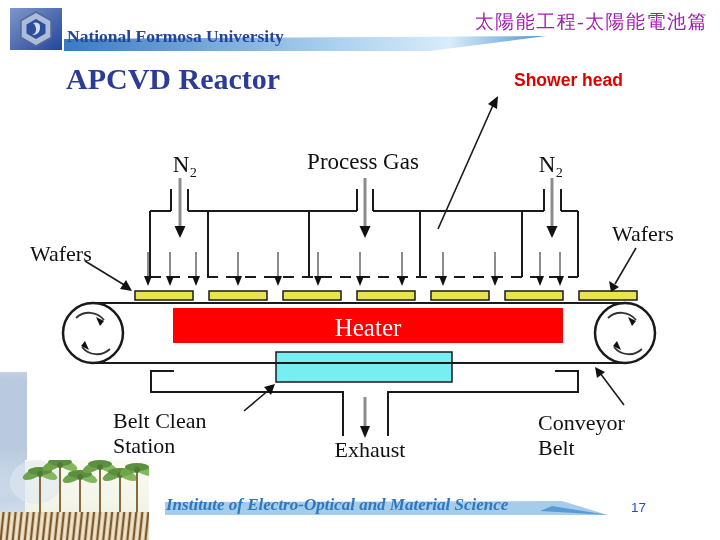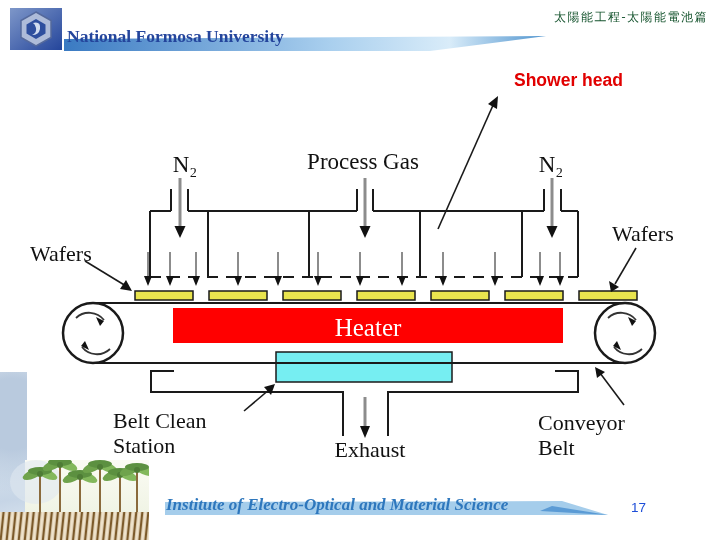--- a/index.html
+++ b/index.html
@@ -5,21 +5,21 @@
   html,body{margin:0;padding:0;}
   .slide{position:relative;width:720px;height:540px;background:#ffffff;overflow:hidden;
          font-family:"Liberation Serif","DejaVu Serif",serif;}
   .abs{position:absolute;}
 
   
   .logo{left:10px;top:8px;width:52px;height:42px;}
   .univ{left:67px;top:26px;font-size:17.5px;font-weight:bold;
         color:#24459c;z-index:4;white-space:nowrap;}
   .hswoosh{left:62px;top:36px;z-index:2;}
-  .ctag{right:12px;top:9px;font-size:12px;letter-spacing:1.5px;color:#14532d;white-space:nowrap;}
+  .ctag{right:12px;top:9px;font-size:19px;letter-spacing:1.5px;color:#a21caf;white-space:nowrap;}
   .title{left:66px;top:62px;font-size:30px;font-weight:bold;color:#2c3c94;white-space:nowrap;}
   .shlabel{left:478px;top:70px;font-family:"Liberation Sans","DejaVu Sans",sans-serif;
            font-weight:bold;font-size:17.5px;color:#e10000;white-space:nowrap;margin-left:36px;}
 
   
   .diagram{left:0;top:0;width:720px;height:540px;z-index:3;}
   .dlabel{font-family:"Liberation Serif","DejaVu Serif",serif;font-size:22px;fill:#111;}
   .dlabel.big{font-size:23px;}
   .heater-t{font-size:25px;fill:#fff;}
 
@@ -63,20 +63,21 @@
           <stop offset="0.55" stop-color="#a9cfee"></stop>
         <stop offset="0.8" stop-color="#d9ecf9"></stop>
           <stop offset="1" stop-color="#4e93ce"></stop>
       </linearGradient>
     </defs>
     <polygon points="2,3 484,0 368,15 2,15" fill="url(#hsw)"></polygon>
   </svg>
 
   <div class="abs univ">National Formosa University</div>
   <div class="abs ctag">太陽能工程-太陽能電池篇</div>
+  <div class="abs title">APCVD Reactor</div>
   <div class="abs shlabel">Shower head</div>
 
   <svg class="abs diagram" viewBox="0 0 720 540">
     <defs>
       <g id="jet">
         <line x1="0" y1="0" x2="0" y2="26" stroke="#8c8c8c" stroke-width="2"></line>
         <polygon points="-4,24 4,24 0,34" fill="#111"></polygon>
       </g>
       <g id="inlet">
         <line x1="0" y1="0" x2="0" y2="50" stroke="#8c8c8c" stroke-width="3"></line>

